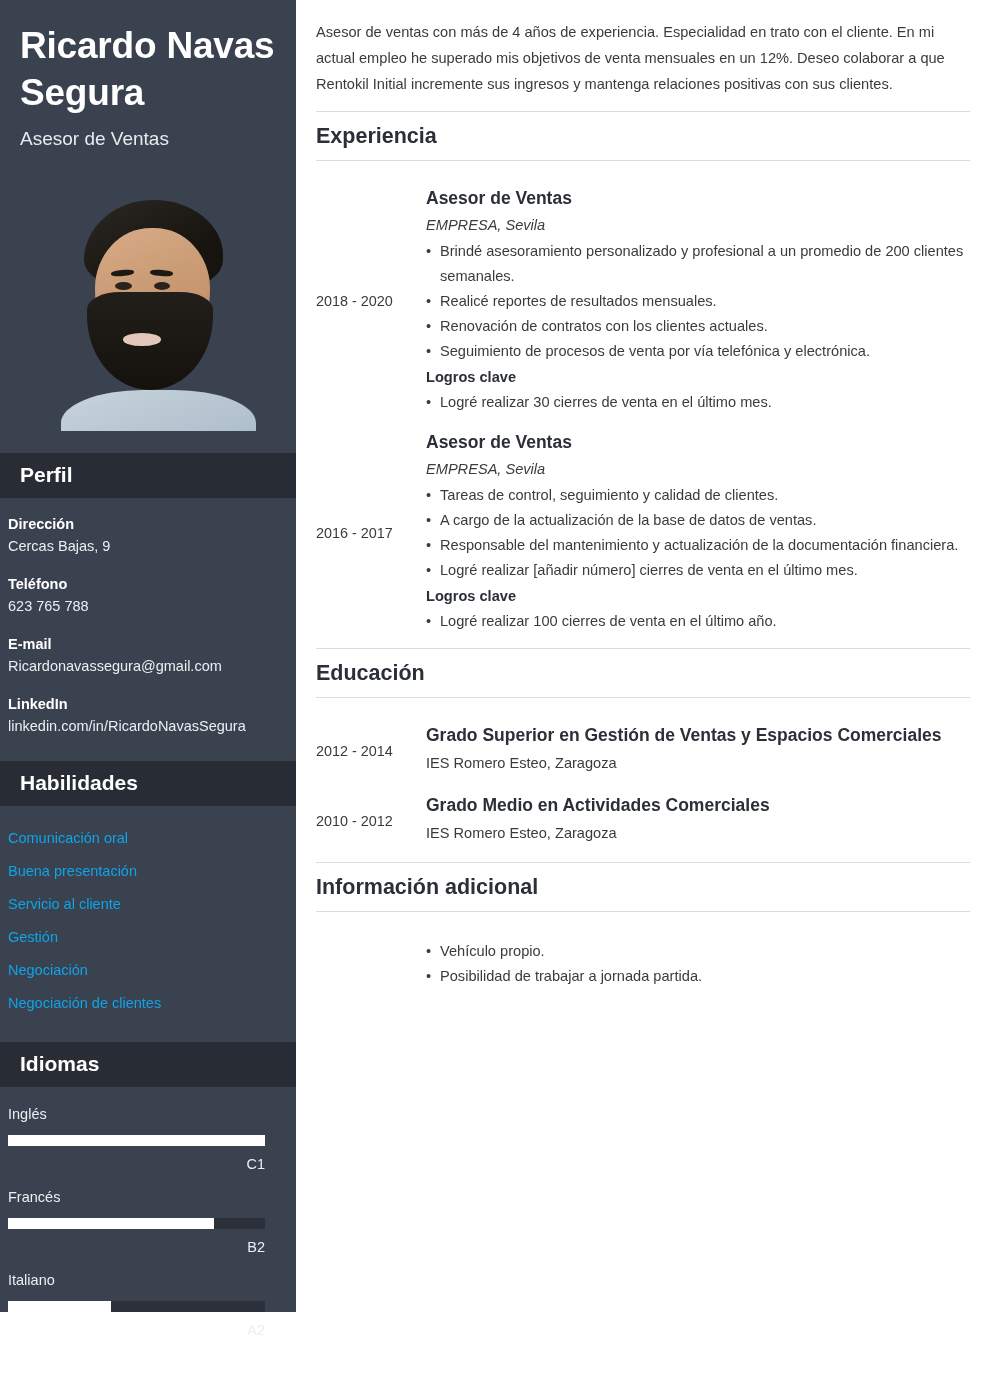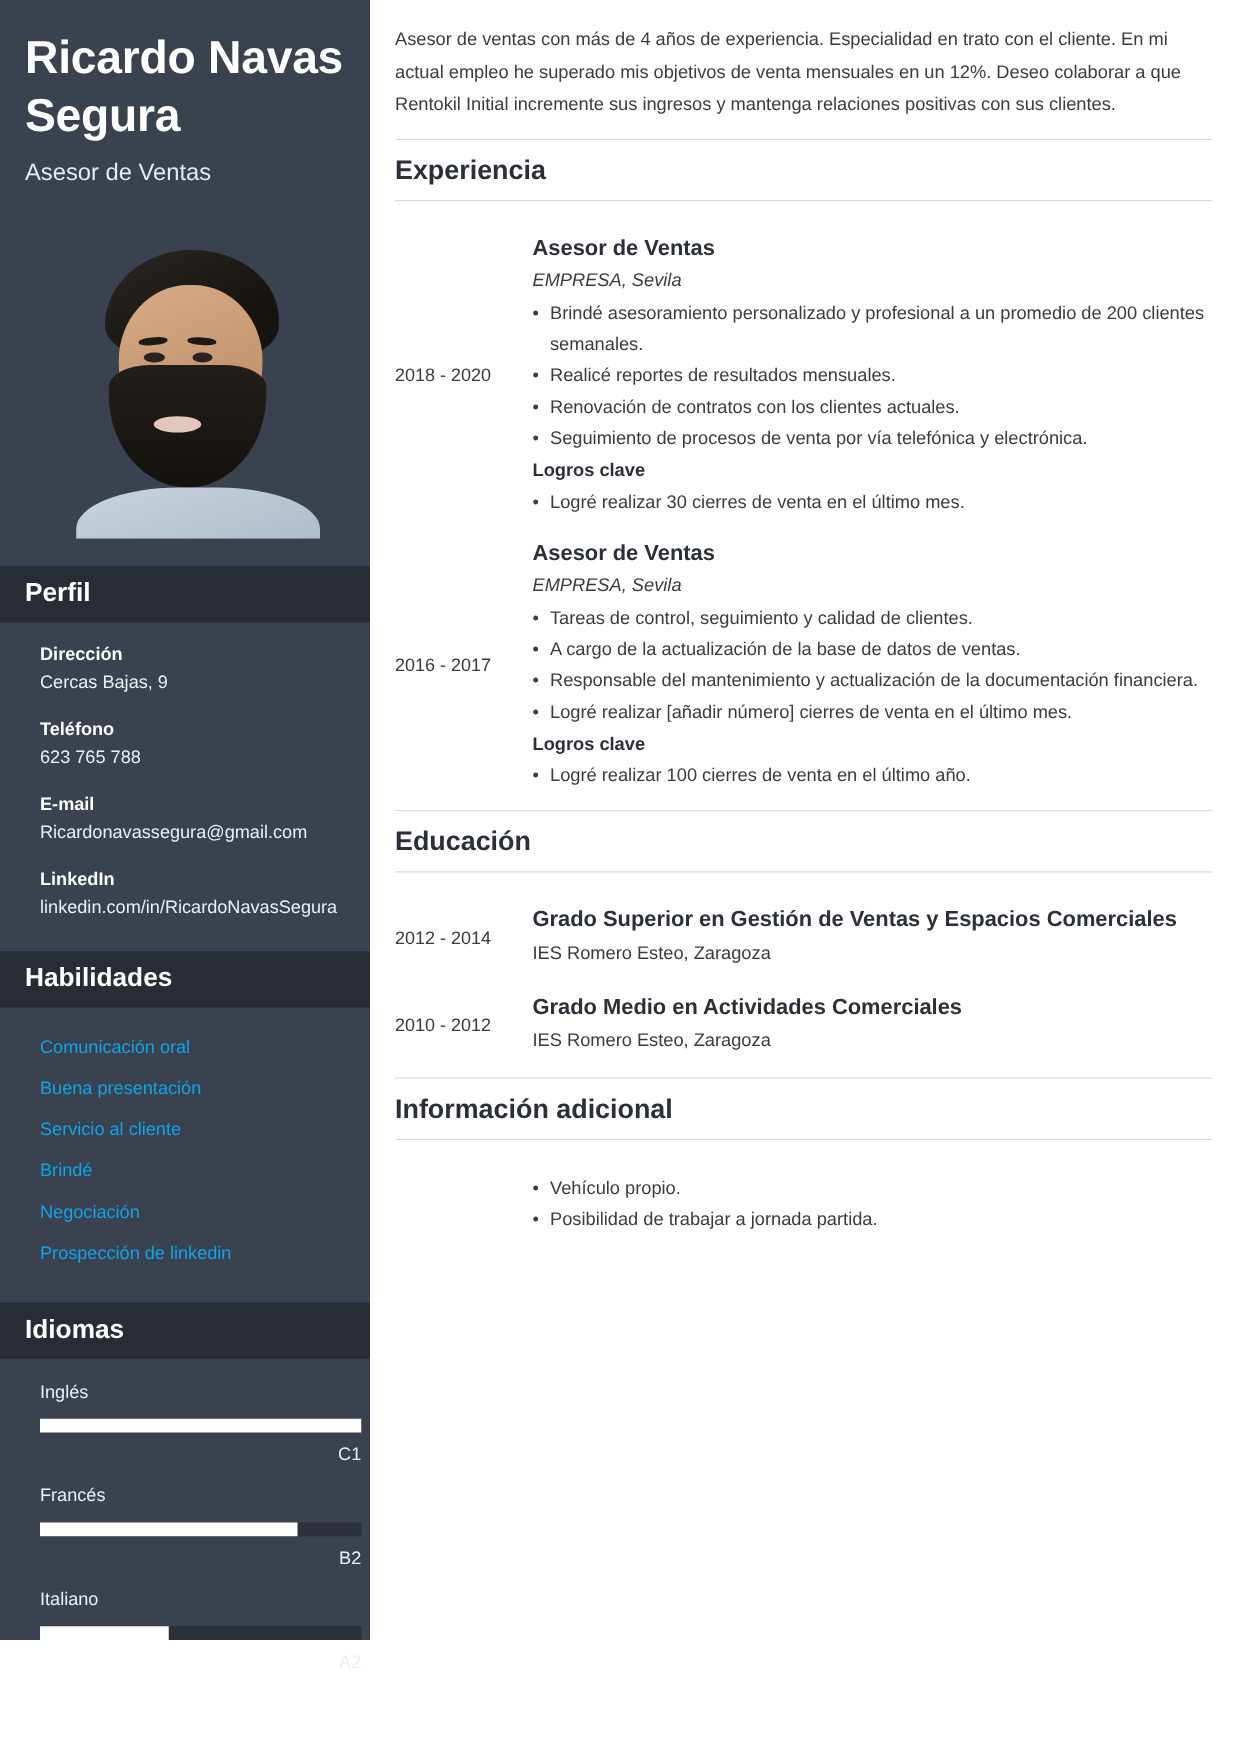--- a/index.html
+++ b/index.html
@@ -133,21 +133,21 @@
   .sb-heading {
     background: #272c35;
     padding: 10px 20px 11px 20px;
     margin-top: 22px;
     font-size: 21px;
     line-height: 24px;
     font-weight: bold;
     color: #ffffff;
   }
 
-  .sb-body { padding: 16px 20px 0 32px; }
+  .sb-body { padding: 16px 20px 0 8px; }
 
   .contact-label {
     font-size: 14.5px;
     line-height: 20px;
     font-weight: bold;
     color: #ffffff;
     margin-top: 15px;
   }
   .contact-label.first { margin-top: 0; }
   .contact-value {
@@ -302,23 +302,23 @@
 
       <div class="contact-label">LinkedIn</div>
       <div class="contact-value">linkedin.com/in/RicardoNavasSegura</div>
     </div>
 
     <div class="sb-heading">Habilidades</div>
     <div class="sb-body">
       <div class="skill-item">Comunicación oral</div>
       <div class="skill-item">Buena presentación</div>
       <div class="skill-item">Servicio al cliente</div>
-      <div class="skill-item">Brindé</div>
+      <div class="skill-item">Gestión</div>
       <div class="skill-item">Negociación</div>
-      <div class="skill-item">Prospección de linkedin</div>
+      <div class="skill-item">Negociación de clientes</div>
     </div>
 
     <div class="sb-heading">Idiomas</div>
     <div class="sb-body">
 
       <div class="lang-block">
         <div class="lang-name">Inglés</div>
         <div class="lang-bar">
           <div class="lang-fill" style="width: 100%;"></div>
         </div>

